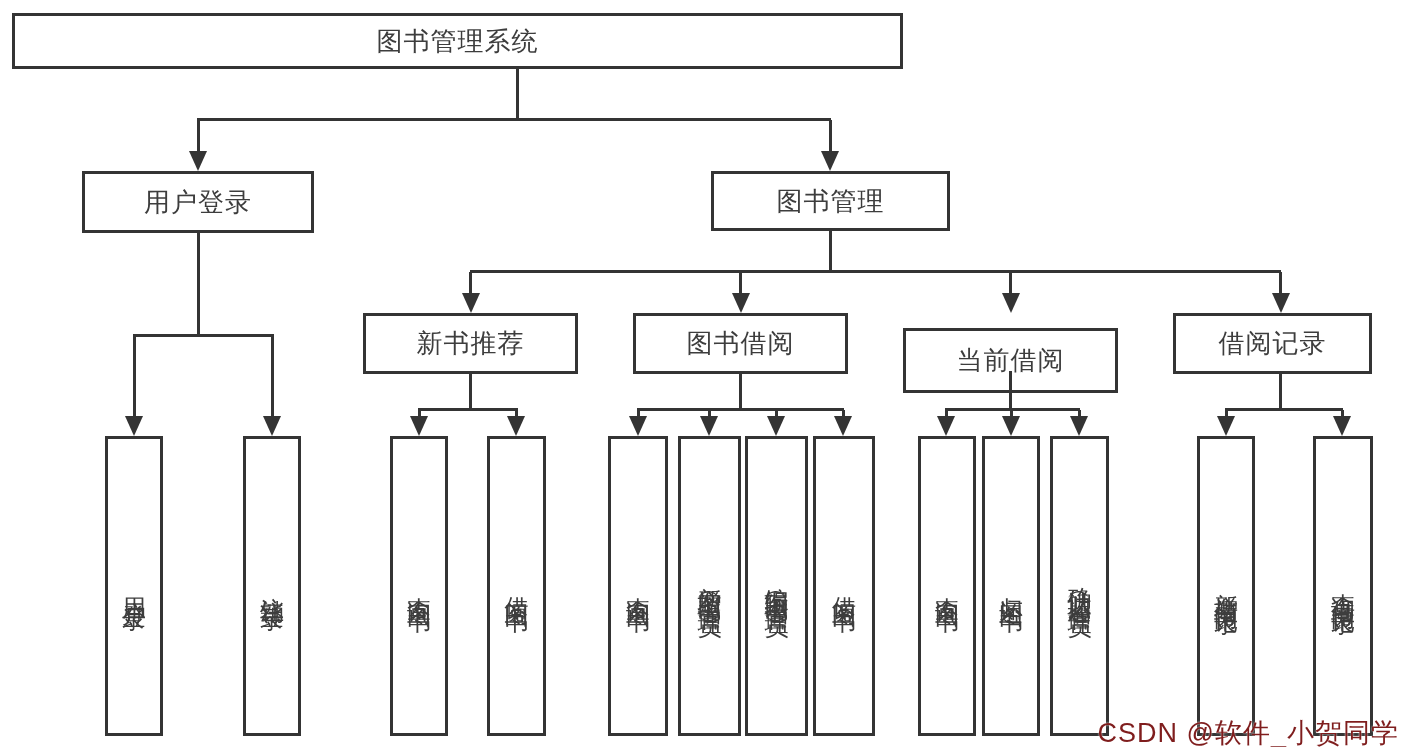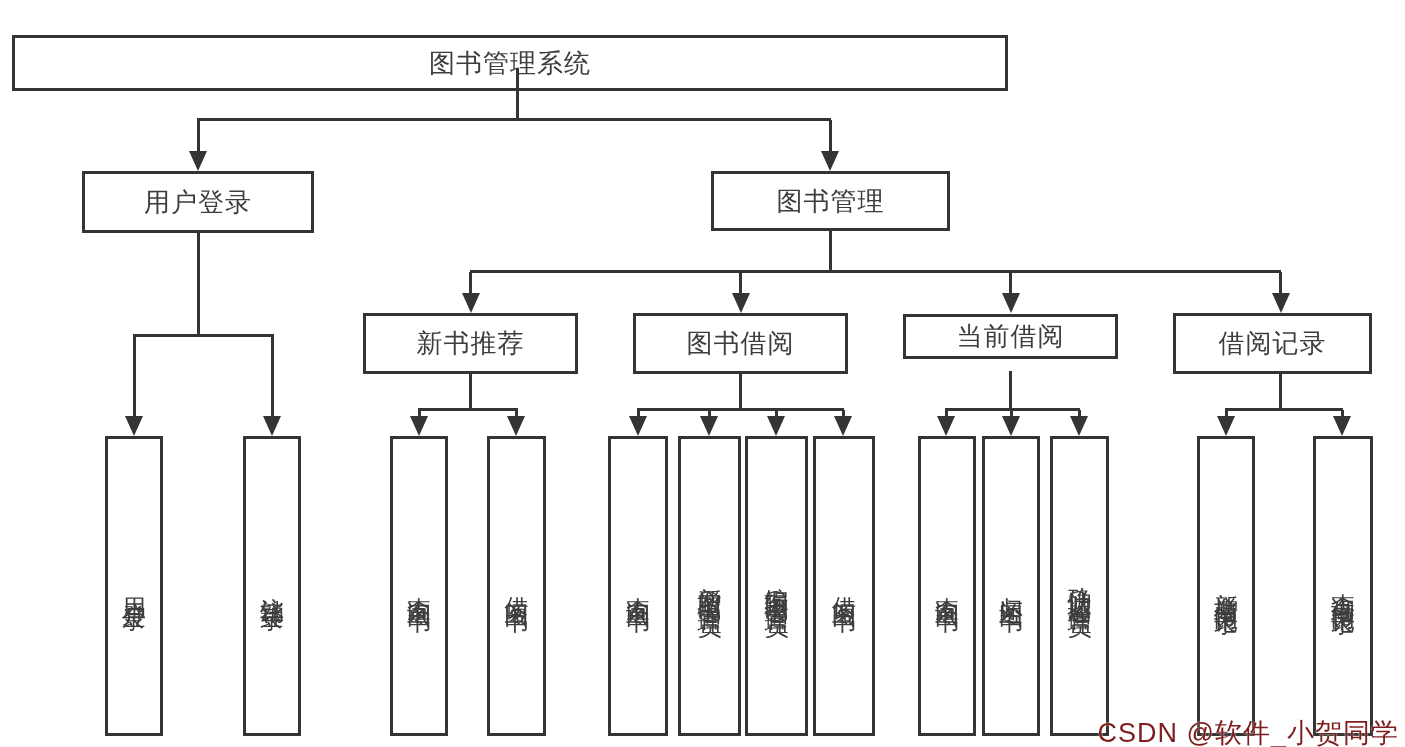--- a/index.html
+++ b/index.html
@@ -25,31 +25,31 @@
   .watermark{
     position:absolute;color:#7f1d1d;font-size:27px;letter-spacing:1px;z-index:3;
     text-shadow:0 0 2px #ffffff;
   }
 </style>
 </head>
 <body>
 
 <div id="canvas">
 
-  <div class="node" style="left:12px;top:13px;width:996px;height:56px;margin-top:22px;">图书管理系统</div>
+  <div class="node" style="left:12px;top:13px;width:891px;height:56px;">图书管理系统</div>
 
   <div class="node" style="left:82px;top:171px;width:232px;height:62px;">用户登录</div>
 
   <div class="node" style="left:711px;top:171px;width:239px;height:60px;">图书管理</div>
 
   <div class="node" style="left:363px;top:313px;width:215px;height:61px;">新书推荐</div>
 
   <div class="node" style="left:633px;top:313px;width:215px;height:61px;">图书借阅</div>
 
-  <div class="node" style="left:903px;top:314px;width:215px;height:45px;">当前借阅</div>
+  <div class="node" style="left:903px;top:328px;width:215px;height:65px;">当前借阅</div>
 
   <div class="node" style="left:1173px;top:313px;width:199px;height:61px;">借阅记录</div>
 
   <div class="node leaf" style="left:105px;top:436px;width:58px;height:300px;">
     <span class="vtext">用户登录</span>
   </div>
   <div class="node leaf" style="left:243px;top:436px;width:58px;height:300px;">
     <span class="vtext">注销登录</span>
   </div>
 

